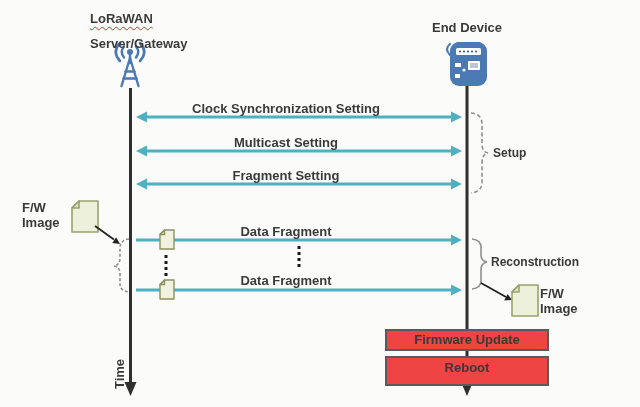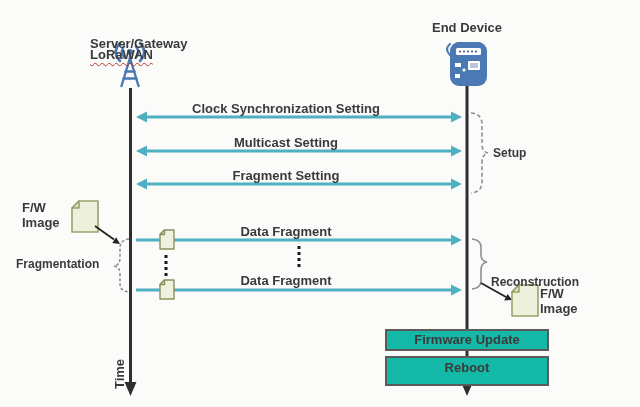--- a/index.html
+++ b/index.html
@@ -25,26 +25,25 @@
     font-size:13px;
   }
   .side-note{font-size:12px;}
   .two-line{white-space:normal;text-align:left;}
   .spellcheck{
     text-decoration:underline;
     text-decoration-style:wavy;
     text-decoration-color:#c0392b;
     text-decoration-thickness:1px;
     text-underline-offset:3px;
-    margin-top:36px;
   }
   .proc-box{
     position:absolute;
     left:385px;width:164px;
-    background:#14b8a6;
+    background:#ef4444;
     border:2px solid #5a5a5a;
     text-align:center;
     font-weight:bold;
     font-size:13px;
     color:#3a3a3a;
   }
   .time-label{
     left:92px;top:366px;width:56px;height:16px;
     text-align:center;
     transform:rotate(-90deg);
@@ -178,22 +177,21 @@
   <div class="lbl" style="left:90px;top:36px;">Server/Gateway</div>
   <div class="lbl" style="left:432px;top:20px;">End Device</div>
 
   <div class="lbl msg-label" style="top:101px;">Clock Synchronization Setting</div>
   <div class="lbl msg-label" style="top:135px;">Multicast Setting</div>
   <div class="lbl msg-label" style="top:168px;">Fragment Setting</div>
   <div class="lbl msg-label" style="top:224px;">Data Fragment</div>
   <div class="lbl msg-label" style="top:273px;">Data Fragment</div>
 
   <div class="lbl side-note" style="left:493px;top:146px;">Setup</div>
-  <div class="lbl side-note two-line" style="left:16px;top:257px;width:100px;">Fragmentation</div>
-  <div class="lbl side-note" style="left:491px;top:255px;margin-top:20px;">Reconstruction</div>
+  <div class="lbl side-note" style="left:491px;top:255px;">Reconstruction</div>
 
   <div class="lbl two-line" style="left:22px;top:200px;width:46px;">
     <span>F/W</span><br>
     <span>Image</span>
   </div>
 
 
   <div class="lbl two-line" style="left:540px;top:286px;width:50px;">
     <span>F/W</span><br>
     <span>Image</span>

